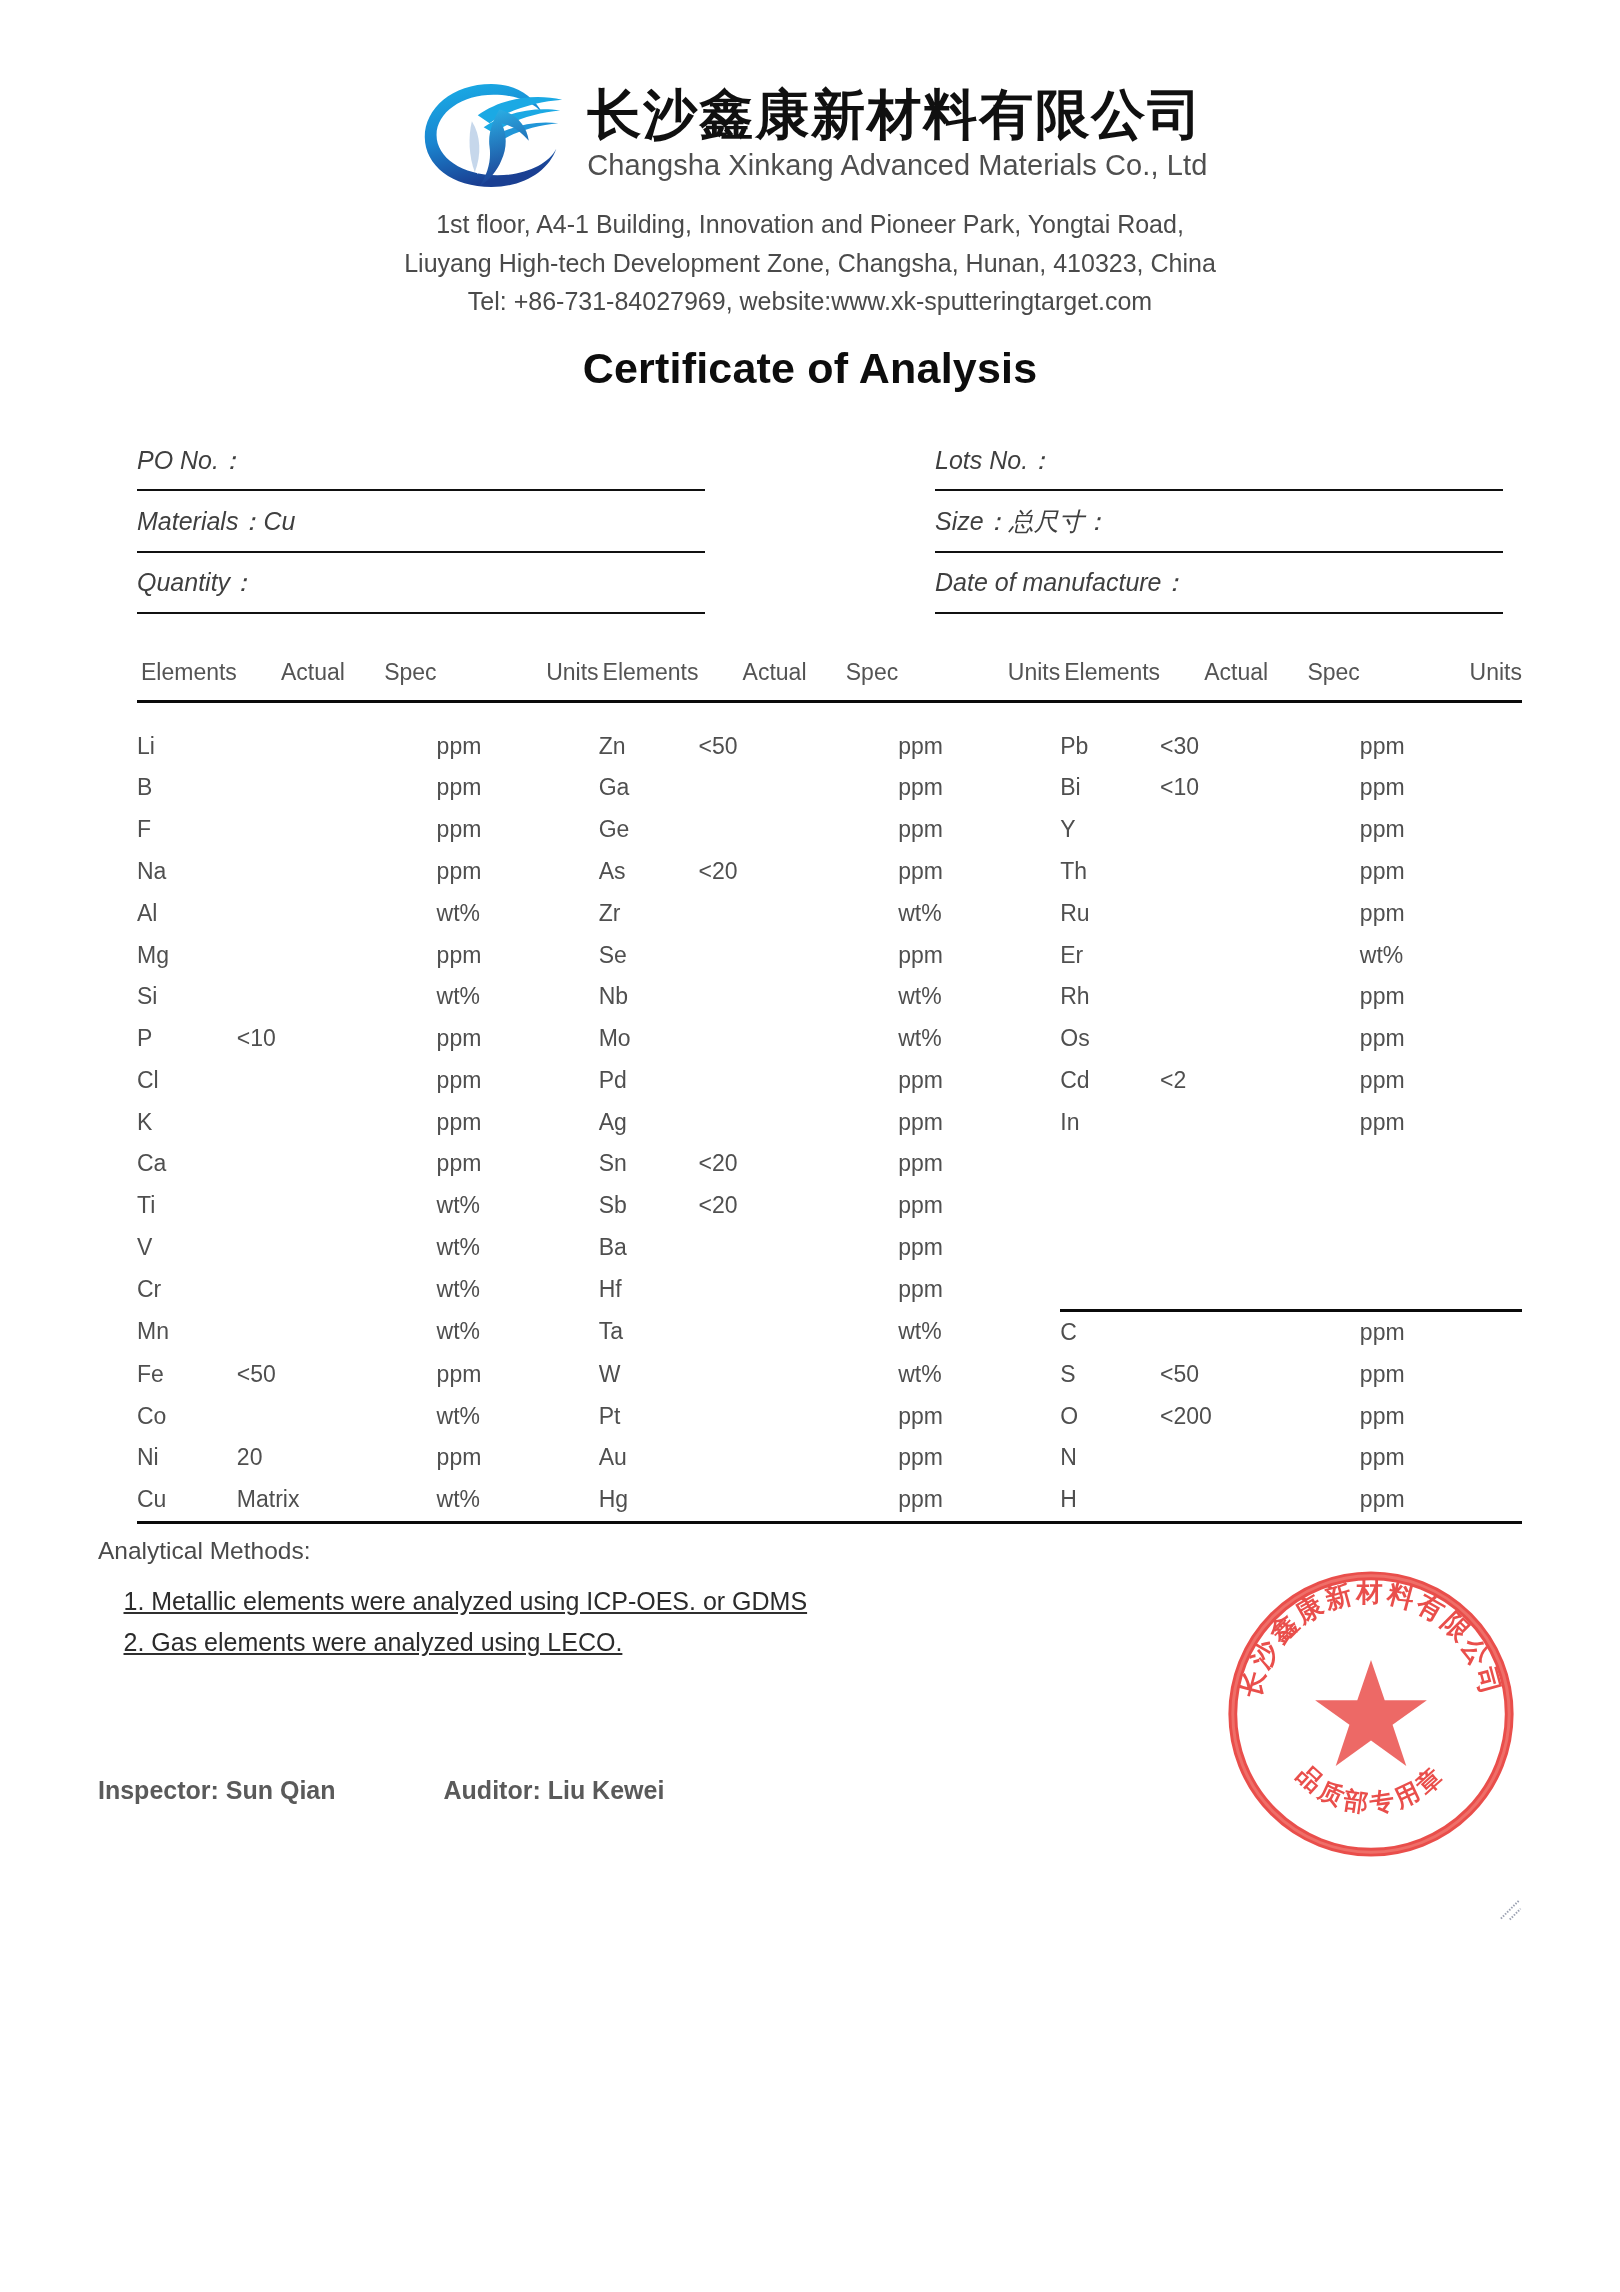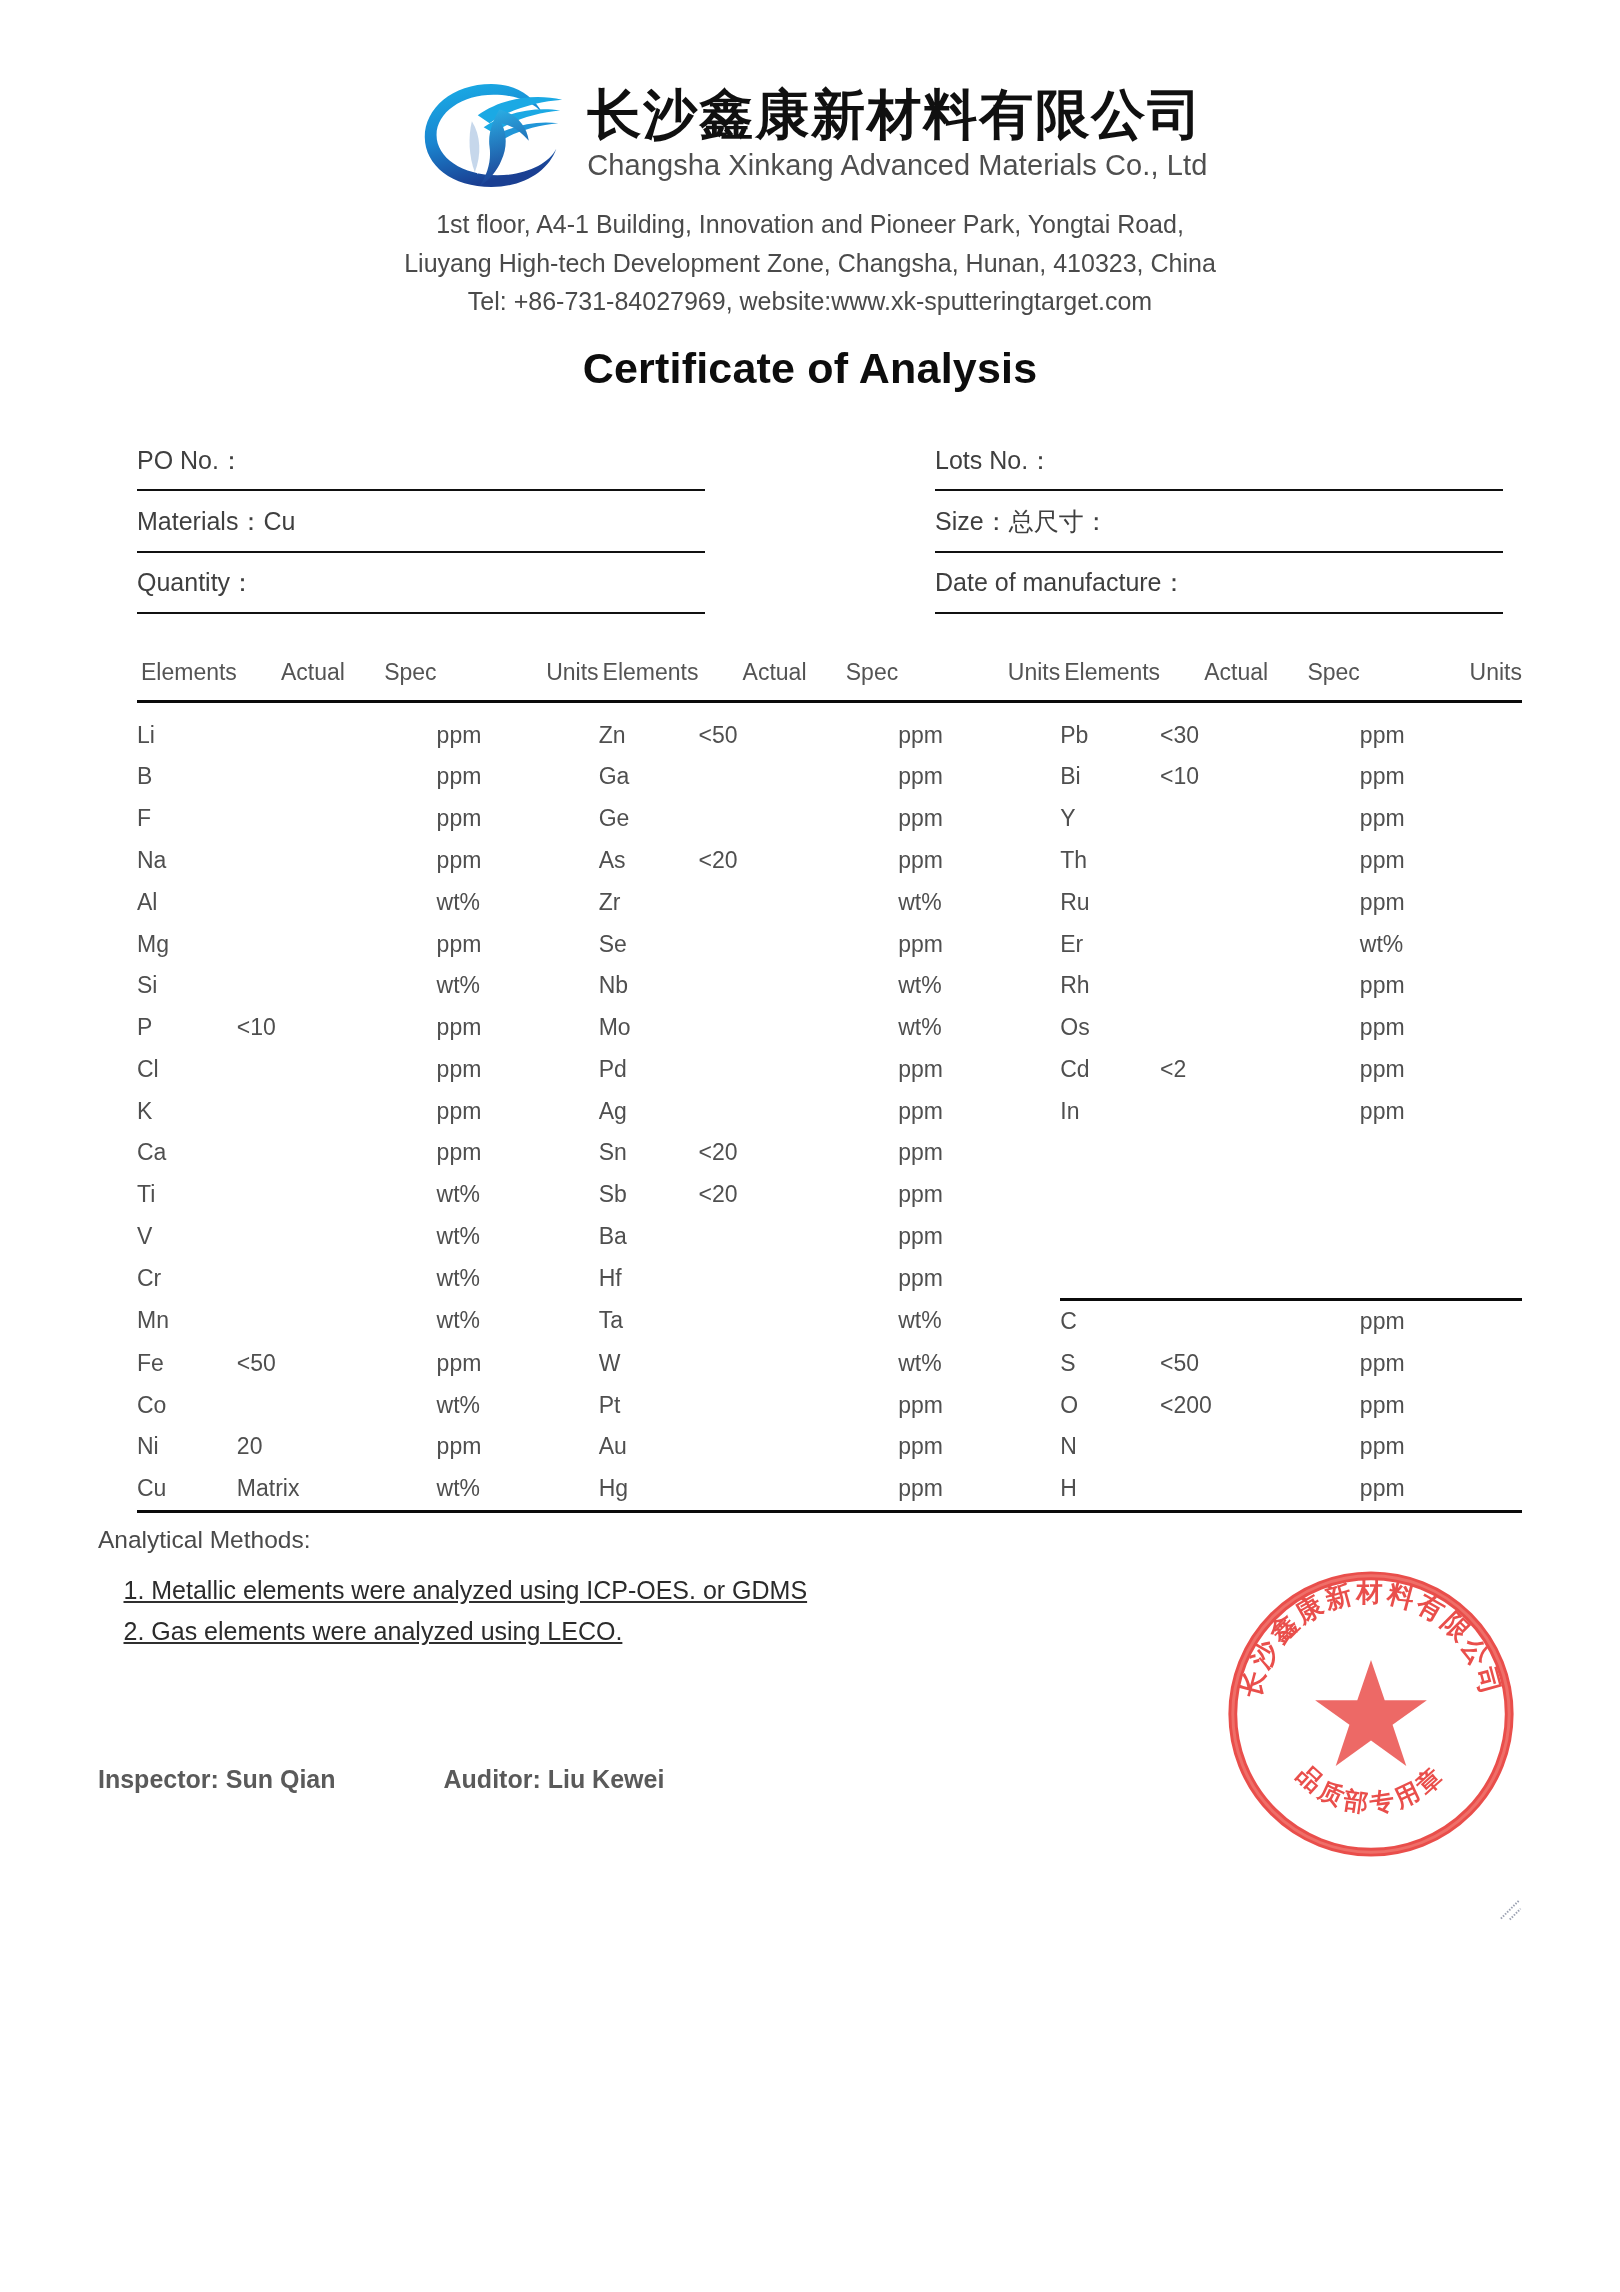--- a/index.html
+++ b/index.html
@@ -86,21 +86,21 @@
   .field {
     padding-top: 13.7px;
     padding-bottom: 12.7px;
     border-bottom: 2.9px solid #111;
     font-size: 25px;
     color: #3f3f3f;
     min-height: 39px;
     box-sizing: border-box;
   }
   .field.spacer { border-bottom: none; }
-  .field-label { white-space: nowrap; }
+  .field-label { white-space: nowrap; font-style: italic; }
 
   
   .tbl-wrap {
     margin: 41px 98px 0 137px;
     position: relative;
   }
   table.coa {
     width: 100%;
     border-collapse: collapse;
     font-size: 23px;
@@ -114,21 +114,21 @@
     color: #545454;
     font-size: 23px;
   }
   table.coa thead tr { border-bottom: 3.9px solid #0b0b0b; }
   table.coa td {
     padding: 7.4px 0;
     color: #4f4f4f;
     vertical-align: top;
     height: 25.5px;
   }
-  table.coa tbody tr:first-child td { padding-top: 19px; }
+  table.coa tbody tr:first-child td { padding-top: 30px; }
   table.coa tbody { border-bottom: 3.9px solid #0b0b0b; }
 
   col.c-el   { width: 98px; }
   col.c-act  { width: 106px; }
   col.c-spec { width: 90px; }
   col.c-uni  { width: 159px; }
 
   
   .methods {
     margin: 13.7px 0 0 98px;

